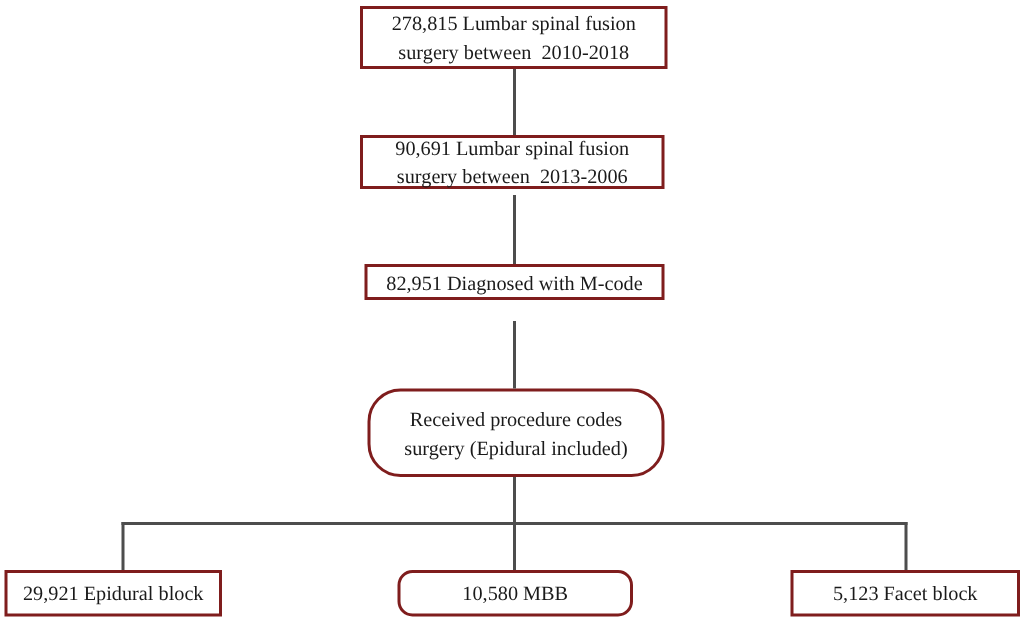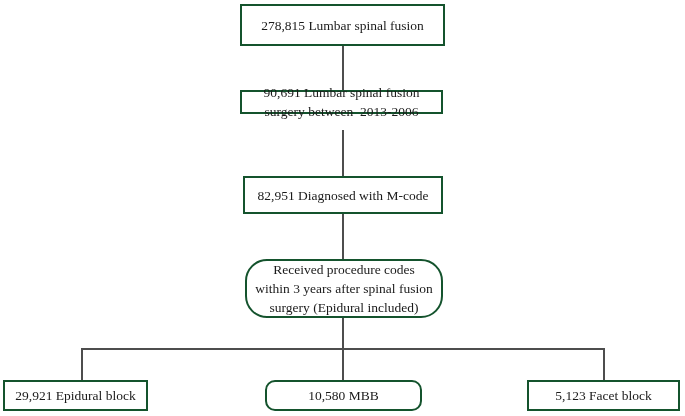--- a/index.html
+++ b/index.html
@@ -11,39 +11,39 @@
     position: relative;
     width: 685px;
     height: 416px;
     background: #ffffff;
     font-family: "Liberation Serif", "DejaVu Serif", serif;
     color: #1a1a1a;
     overflow: hidden;
   }
   .flow-box {
     position: absolute;
-    border: 2px solid #14532d;
+    border: 2px solid #7f1d1d;
     background: #ffffff;
     display: flex;
     flex-direction: column;
     align-items: center;
     justify-content: center;
     text-align: left;
     font-size: 13.5px;
     line-height: 19px;
     box-sizing: border-box;
   }
   .flow-box .line {
     white-space: pre-wrap;
     display: block;
   }
   
   #box-1 { left: 240px; top: 4px;   width: 205px; height: 42px; }
-  #box-2 { left: 240px; top: 90px;  width: 203px; height: 24px; }
-  #box-3 { left: 243px; top: 176px; width: 200px; height: 38px; }
+  #box-2 { left: 240px; top: 90px;  width: 203px; height: 36px; }
+  #box-3 { left: 243px; top: 176px; width: 200px; height: 24px; }
   #box-4 { left: 245px; top: 259px; width: 198px; height: 59px; border-radius: 22px; }
   
   #leaf-1 { left: 3px;   top: 380px; width: 145px; height: 31px; }
   #leaf-2 { left: 265px; top: 380px; width: 157px; height: 31px; border-radius: 10px; }
   #leaf-3 { left: 527px; top: 380px; width: 153px; height: 31px; }
   
   .vline, .hline {
     position: absolute;
     background: #4d4d4d;
   }
@@ -57,34 +57,34 @@
   #conn-drop-left  { left: 81px;  top: 348px; height: 32px; }
   #conn-drop-right { left: 603px; top: 348px; height: 32px; }
 </style>
 </head>
 <body>
 
 <div id="canvas">
 
   <div class="flow-box" id="box-1">
     <span class="line">278,815 Lumbar spinal fusion</span>
+    <span class="line">surgery between  2010-2018</span>
   </div>
 
   <div class="flow-box" id="box-2">
     <span class="line">90,691 Lumbar spinal fusion</span>
     <span class="line">surgery between  2013-2006</span>
   </div>
 
   <div class="flow-box" id="box-3">
     <span class="line">82,951 Diagnosed with M-code</span>
   </div>
 
   <div class="flow-box" id="box-4">
     <span class="line">Received procedure codes</span>
-    <span class="line">within 3 years after spinal fusion</span>
     <span class="line">surgery (Epidural included)</span>
   </div>
 
   <div class="vline" id="conn-v1"></div>
   <div class="vline" id="conn-v2"></div>
   <div class="vline" id="conn-v3"></div>
   <div class="vline" id="conn-v4"></div>
   <div class="hline" id="conn-h"></div>
   <div class="vline" id="conn-drop-left"></div>
   <div class="vline" id="conn-drop-right"></div>

